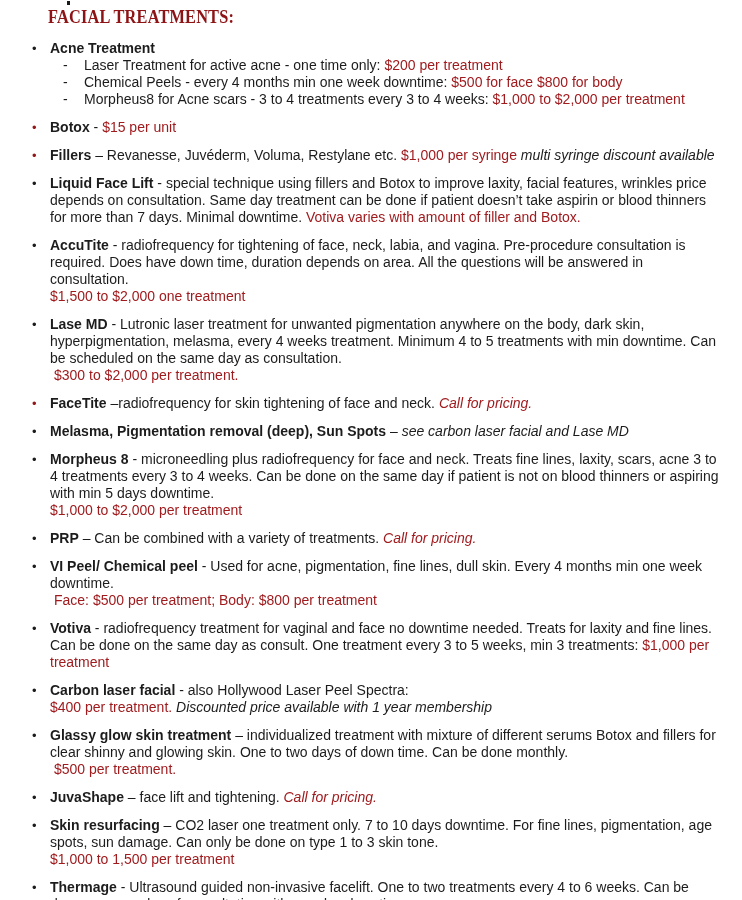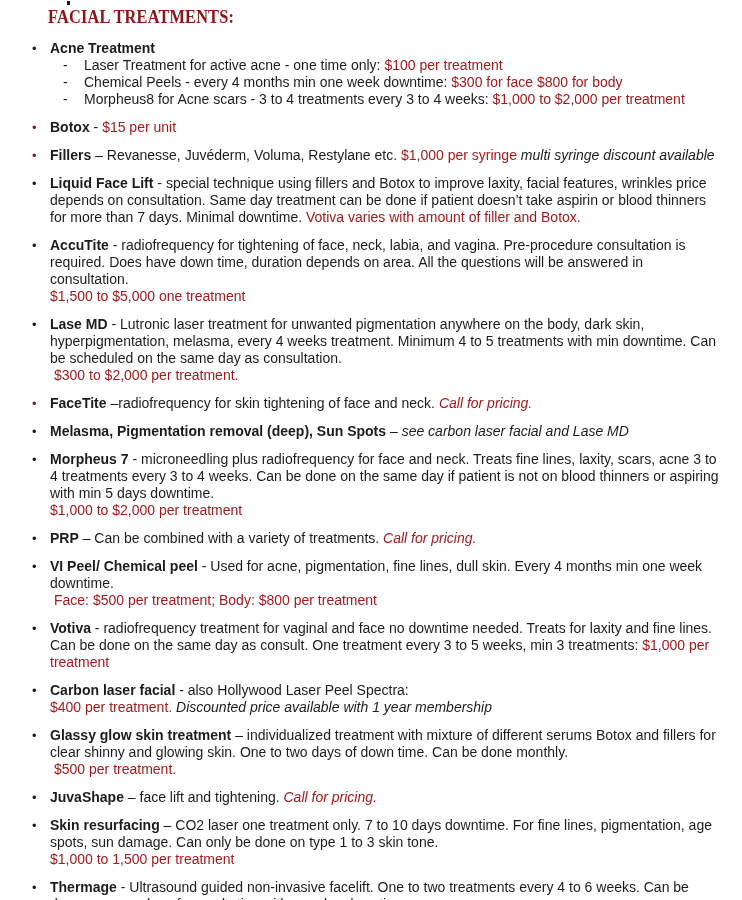--- a/index.html
+++ b/index.html
@@ -42,25 +42,25 @@
   <div class="stray"></div>
   <h1 class="title">FACIAL TREATMENTS:</h1>
   <ul class="list">
       <li class="item">
         <span class="bullet">•</span>
         <div class="content">
           <p class="line"><span class="b">Acne Treatment</span></p>
           <ul class="sub">
             <li class="sub-row">
               <span class="dash">-</span>
-              <span><span>Laser Treatment for active acne - one time only: </span><span class="r">$100 per treatment</span></span>
+              <span><span>Laser Treatment for active acne - one time only: </span><span class="r">$200 per treatment</span></span>
             </li>
             <li class="sub-row">
               <span class="dash">-</span>
-              <span><span>Chemical Peels - every 4 months min one week downtime: </span><span class="r">$300 for face $800 for body</span></span>
+              <span><span>Chemical Peels - every 4 months min one week downtime: </span><span class="r">$500 for face $800 for body</span></span>
             </li>
             <li class="sub-row">
               <span class="dash">-</span>
               <span><span>Morpheus8 for Acne scars - 3 to 4 treatments every 3 to 4 weeks: </span><span class="r">$1,000 to $2,000 per treatment</span></span>
             </li>
           </ul>
         </div>
       </li>
       <li class="item">
         <span class="bullet rb">•</span>
@@ -77,21 +77,21 @@
       <li class="item">
         <span class="bullet">•</span>
         <div class="content">
           <p class="line"><span class="b">Liquid Face Lift</span><span> - special technique using fillers and Botox to improve laxity, facial features, wrinkles price depends on consultation. Same day treatment can be done if patient doesn’t take aspirin or blood thinners for more than 7 days. Minimal downtime. </span><span class="r">Votiva varies with amount of filler and Botox.</span></p>
         </div>
       </li>
       <li class="item">
         <span class="bullet">•</span>
         <div class="content">
           <p class="line"><span class="b">AccuTite</span><span> - radiofrequency for tightening of face, neck, labia, and vagina. Pre-procedure consultation is required. Does have down time, duration depends on area. All the questions will be answered in consultation.</span></p>
-          <p class="line"><span class="r">$1,500 to $5,000 one treatment</span></p>
+          <p class="line"><span class="r">$1,500 to $2,000 one treatment</span></p>
         </div>
       </li>
       <li class="item">
         <span class="bullet">•</span>
         <div class="content">
           <p class="line"><span class="b">Lase MD</span><span> - Lutronic laser treatment for unwanted pigmentation anywhere on the body, dark skin, hyperpigmentation, melasma, every 4 weeks treatment. Minimum 4 to 5 treatments with min downtime. Can be scheduled on the same day as consultation.</span></p>
           <p class="line indent"><span class="r"> $300 to $2,000 per treatment.</span></p>
         </div>
       </li>
       <li class="item">
@@ -102,21 +102,21 @@
       </li>
       <li class="item">
         <span class="bullet">•</span>
         <div class="content">
           <p class="line"><span class="b">Melasma, Pigmentation removal (deep), Sun Spots</span><span> – </span><span class="i">see carbon laser facial and Lase MD</span></p>
         </div>
       </li>
       <li class="item">
         <span class="bullet">•</span>
         <div class="content">
-          <p class="line"><span class="b">Morpheus 7</span><span> - microneedling plus radiofrequency for face and neck. Treats fine lines, laxity, scars, acne 3 to 4 treatments every 3 to 4 weeks. Can be done on the same day if patient is not on blood thinners or aspiring with min 5 days downtime.</span></p>
+          <p class="line"><span class="b">Morpheus 8</span><span> - microneedling plus radiofrequency for face and neck. Treats fine lines, laxity, scars, acne 3 to 4 treatments every 3 to 4 weeks. Can be done on the same day if patient is not on blood thinners or aspiring with min 5 days downtime.</span></p>
           <p class="line"><span class="r">$1,000 to $2,000 per treatment</span></p>
         </div>
       </li>
       <li class="item">
         <span class="bullet">•</span>
         <div class="content">
           <p class="line"><span class="b">PRP</span><span> – Can be combined with a variety of treatments. </span><span class="r i">Call for pricing.</span></p>
         </div>
       </li>
       <li class="item">

